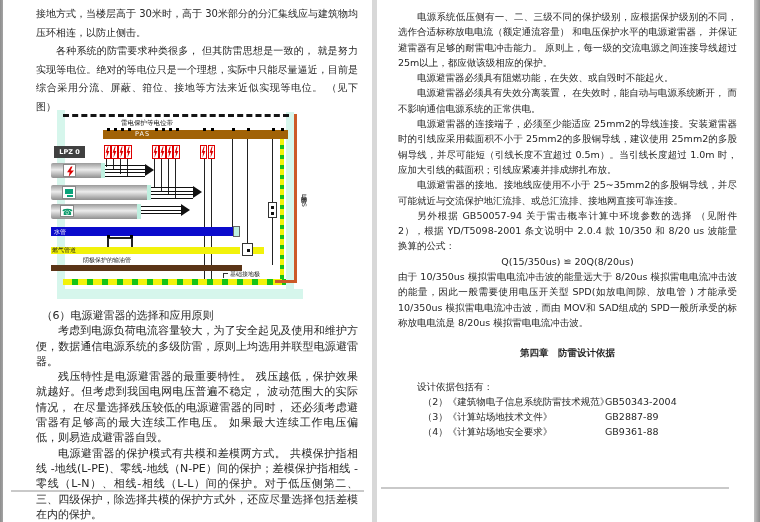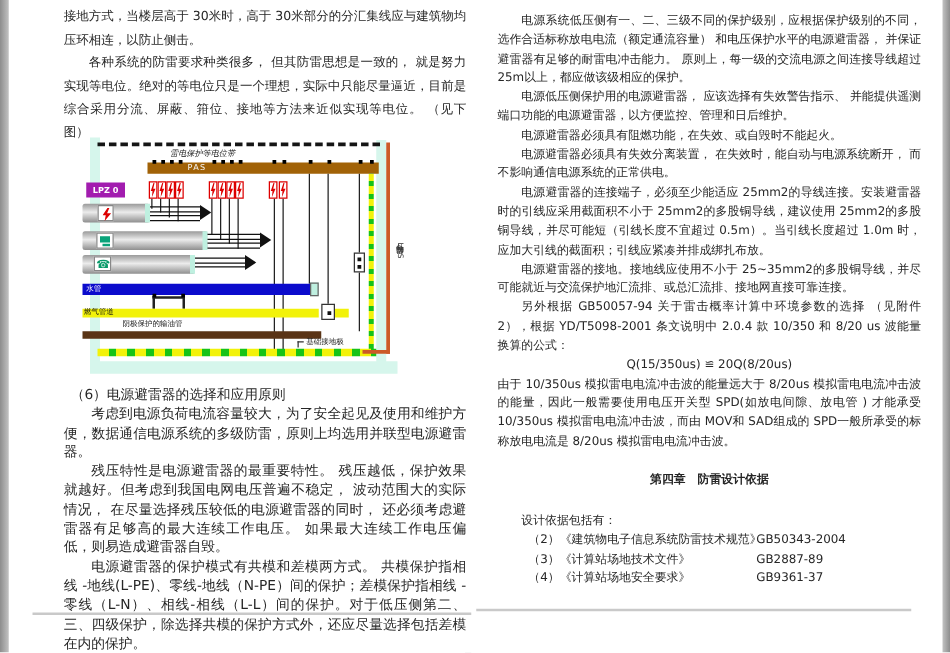--- a/index.html
+++ b/index.html
@@ -6,21 +6,21 @@
   body{
     width:760px;height:522px;position:relative;background:#ffffff;
     font-family:"DejaVu Sans","Liberation Sans",sans-serif;
     color:#262626;overflow:hidden;
   }
   .edge-strip{position:absolute;top:0;height:522px;background:#a8a8a8;}
   .edge-left{left:0;width:7px;background:linear-gradient(90deg,#8d8d8d,#c2c2c2);}
   .edge-right{right:0;width:6px;background:linear-gradient(90deg,#c2c2c2,#8d8d8d);}
   .page-divider{position:absolute;left:372px;top:0;width:5px;height:522px;background:#d8d8d8;}
   .page{position:absolute;top:0;height:522px;background:#fff;}
-  .page-left{left:18px;width:365px;}
+  .page-left{left:3px;width:365px;}
   .page-right{left:377px;width:376px;}
   .footer-rule{position:absolute;height:2px;background:#c9c9c9;}
 
   
   .lp-top{position:absolute;left:33px;right:10px;top:5px;font-size:10px;line-height:18.6px;text-align:justify;}
   .lp-bottom{position:absolute;left:33px;right:10px;top:308px;font-size:11px;line-height:15.3px;text-align:justify;}
   .rp-flow{position:absolute;left:21px;right:16px;top:9px;font-size:9.5px;line-height:15.3px;text-align:justify;}
   p{margin:0;}
   .indent2{text-indent:2em;}
   .indent05{text-indent:0.5em;}
@@ -33,25 +33,25 @@
   .ref-code{flex:1;}
 
   
   .diagram{position:absolute;left:46px;top:106px;width:268px;height:198px;}
   .diagram *{position:absolute;box-sizing:border-box;}
   .wall{background:#d6f6ec;}
   .wall-left{left:8px;top:4px;width:8px;height:188px;}
   .wall-right{left:237px;top:6px;width:8px;height:178px;}
   .wall-bottom{left:8px;top:183px;width:246px;height:10px;}
   .dashed-top{left:14px;top:8px;width:226px;height:0;border-top:3px dashed #151515;}
-  .band-label{left:72px;top:13px;font-size:6.5px;color:#111;line-height:8px;font-style:italic;}
+  .band-label{left:72px;top:13px;font-size:6.5px;color:#111;line-height:8px;}
   .green-bus{left:54px;top:24px;width:185px;height:9px;background:#a16207;}
   .bus-label{left:32px;top:1px;font-size:6.5px;color:#f7f7f7;line-height:7px;letter-spacing:1px;}
   .dot{top:22px;width:3px;height:3px;background:#000;}
-  .lpz-box{left:5px;top:40px;width:31px;height:12px;background:#a21caf;color:#fff;
+  .lpz-box{left:5px;top:40px;width:31px;height:12px;background:#404040;color:#fff;
            font-size:6.5px;font-weight:bold;text-align:center;line-height:12px;}
   .arr{top:39px;width:7px;height:14px;background:#fff;border:1px solid #dd0000;}
   .arr .bolt{left:0;top:0;width:100%;height:100%;background:#dd0000;
     clip-path:polygon(55% 4%,12% 56%,40% 56%,30% 98%,88% 42%,52% 42%,72% 4%);}
   .vstub{width:1px;background:#222;}
   .tray{height:15px;background:linear-gradient(#9a9a9a,#ececec 45%,#8f8f8f);border-radius:2px;}
   .tray .cap{right:0;top:0;width:4px;height:100%;background:#bff0e0;}
   .icon-box{background:#fff;border:1px solid #888;}
   .wire{height:1px;background:#111;}
   .mult-arrow{width:0;height:0;border-top:6px solid transparent;border-bottom:6px solid transparent;border-left:9px solid #111;}
@@ -245,39 +245,38 @@
     <p class="indent2">残压特性是电源避雷器的最重要特性。 残压越低，保护效果就越好。但考虑到我国电网电压普遍不稳定， 波动范围大的实际情况， 在尽量选择残压较低的电源避雷器的同时， 还必须考虑避雷器有足够高的最大连续工作电压。 如果最大连续工作电压偏低，则易造成避雷器自毁。</p>
     <p class="indent2">电源避雷器的保护模式有共模和差模两方式。 共模保护指相线 -地线(L-PE)、零线-地线（N-PE）间的保护；差模保护指相线 -零线（L-N）、相线-相线（L-L）间的保护。对于低压侧第二、三、四级保护，除选择共模的保护方式外，还应尽量选择包括差模在内的保护。</p>
   </div>
 
   <div class="footer-rule" style="left:8px;right:4px;top:490px"></div>
 </div>
 
 <div class="page page-right">
   <div class="rp-flow">
     <p class="indent2">电源系统低压侧有一、二、三级不同的保护级别，应根据保护级别的不同，选作合适标称放电电流（额定通流容量） 和电压保护水平的电源避雷器， 并保证避雷器有足够的耐雷电冲击能力。 原则上，每一级的交流电源之间连接导线超过25m以上，都应做该级相应的保护。</p>
-    <p class="indent2">电源低压侧保护用的电源避雷器， 应该选择有失效警告指示、 并能提供遥测端口功能的电源避雷器，以方便监控、管理和日后维护。</p>
     <p class="indent2">电源避雷器必须具有阻燃功能，在失效、或自毁时不能起火。</p>
     <p class="indent2">电源避雷器必须具有失效分离装置， 在失效时，能自动与电源系统断开， 而不影响通信电源系统的正常供电。</p>
     <p class="indent2">电源避雷器的连接端子，必须至少能适应 25mm2的导线连接。安装避雷器时的引线应采用截面积不小于 25mm2的多股铜导线，建议使用 25mm2的多股铜导线，并尽可能短（引线长度不宜超过 0.5m）。当引线长度超过 1.0m 时，应加大引线的截面积；引线应紧凑并排成绑扎布放。</p>
     <p class="indent2">电源避雷器的接地。接地线应使用不小于 25~35mm2的多股铜导线，并尽可能就近与交流保护地汇流排、或总汇流排、接地网直接可靠连接。</p>
     <p class="indent2">另外根据 GB50057-94 关于雷击概率计算中环境参数的选择 （见附件 2），根据 YD/T5098-2001 条文说明中 2.0.4 款 10/350 和 8/20 us 波能量换算的公式：</p>
     <p class="formula">Q(15/350us) ≌ 20Q(8/20us)</p>
     <p>由于 10/350us 模拟雷电电流冲击波的能量远大于 8/20us 模拟雷电电流冲击波的能量，因此一般需要使用电压开关型 SPD(如放电间隙、放电管 ) 才能承受10/350us 模拟雷电电流冲击波，而由 MOV和 SAD组成的 SPD一般所承受的标称放电电流是 8/20us 模拟雷电电流冲击波。</p>
     <p class="chapter-heading">第四章　防雷设计依据</p>
     <p class="indent2 intro">设计依据包括有：</p>
     <div class="ref-list">
       <div class="ref-row">
         <span class="ref-title"><span>（2）</span><span>《建筑物电子信息系统防雷技术规范》</span></span>
         <span class="ref-code">GB50343-2004</span>
       </div>
       <div class="ref-row">
         <span class="ref-title"><span>（3）</span><span>《计算站场地技术文件》</span></span>
         <span class="ref-code">GB2887-89</span>
       </div>
       <div class="ref-row">
         <span class="ref-title"><span>（4）</span><span>《计算站场地安全要求》</span></span>
-        <span class="ref-code">GB9361-37</span>
+        <span class="ref-code">GB9361-88</span>
       </div>
     </div>
   </div>
   <div class="footer-rule" style="left:4px;width:348px;top:487px"></div>
 </div>
 
 </body></html>

